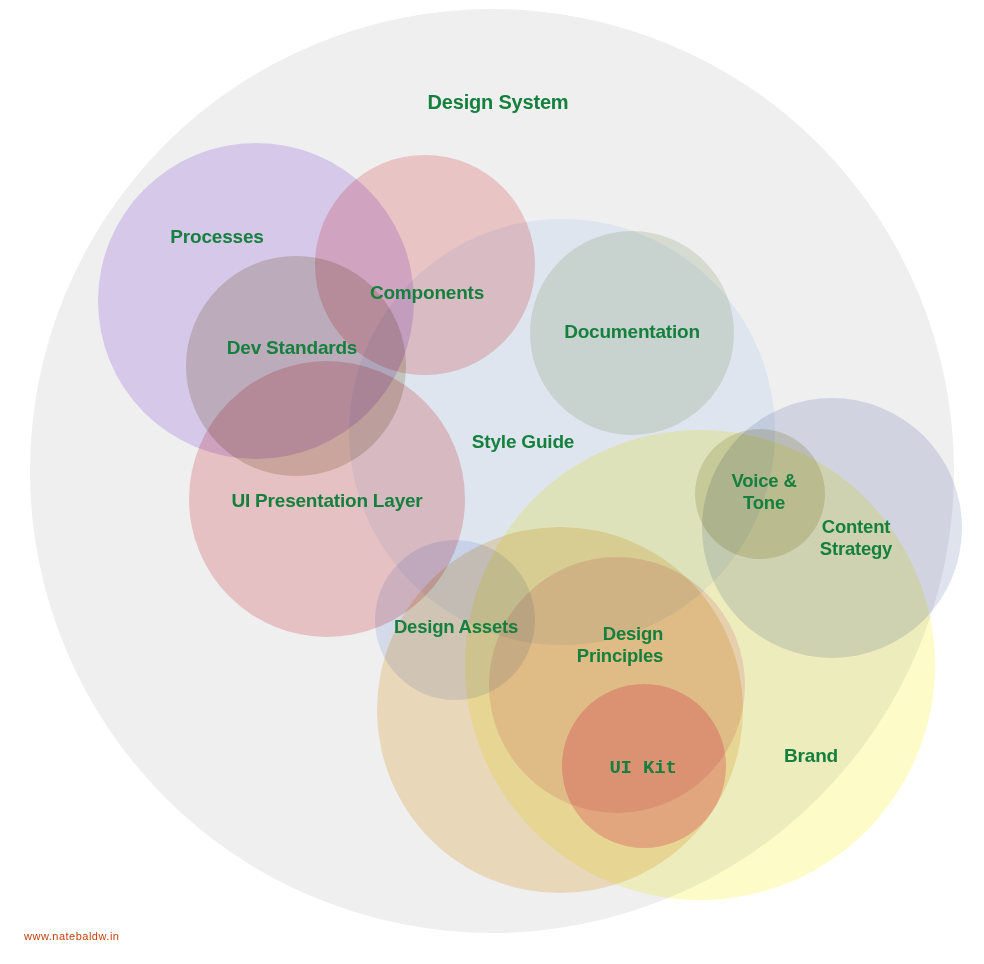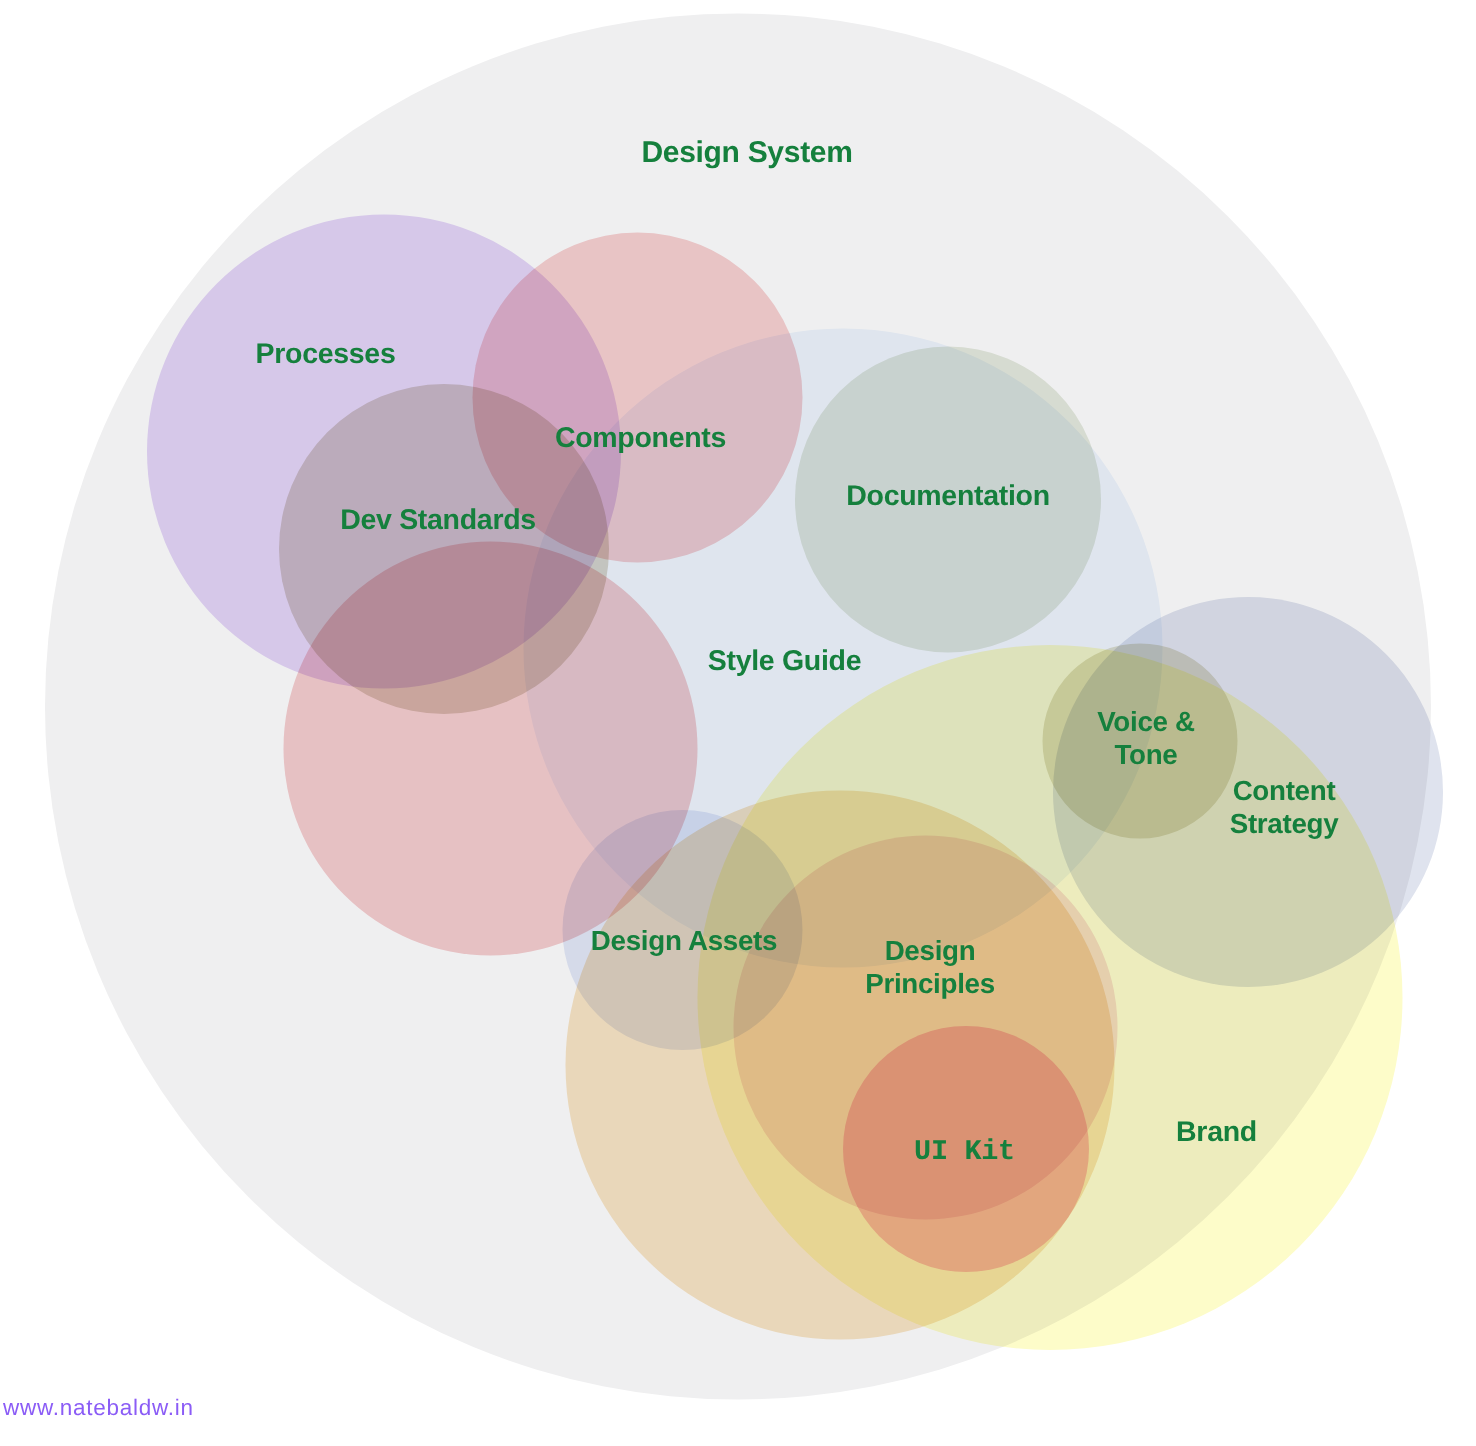--- a/index.html
+++ b/index.html
@@ -22,23 +22,23 @@
     color:#15803d;
     font-weight:700;
     letter-spacing:-0.2px;
     line-height:1.18;
     white-space:pre-line;
     text-align:center;
     z-index:5;
   }
   .watermark {
     position:absolute;
-    left:2px; top:930px;
-    font-size:15px;
-    color:#8b5cf6;
+    left:24px; top:930px;
+    font-size:11px;
+    color:#c2410c;
     font-weight:400;
     letter-spacing:0.5px;
     z-index:6;
   }
 </style>
 </head>
 <body>
 
 <div class="stage">
   <div class="watermark">www.natebaldw.in</div>
@@ -56,21 +56,22 @@
     <div class="circle" style="left: 489px; top: 557px; height: 256px; width: 256px; background: rgb(247, 224, 233);"></div>
     <div class="circle" style="left: 375px; top: 540px; height: 160px; width: 160px; background: rgb(228, 233, 248);"></div>
     <div class="circle" style="left: 562px; top: 684px; height: 164px; width: 164px; background: rgb(250, 199, 219);"></div>
     <div class="label" style="left: 498px; top: 103px; font-size: 20px;">Design System</div>
     <div class="label" style="left: 523px; top: 442px; font-size: 19px;">Style Guide</div>
     <div class="label" style="left: 811px; top: 756px; font-size: 19px;">Brand</div>
     <div class="label" style="left: 217px; top: 237px; font-size: 19px;">Processes</div>
     <div class="label" style="left: 292px; top: 348px; font-size: 19px;">Dev Standards</div>
     <div class="label" style="left: 427px; top: 269px; font-size: 19px; margin-top: 24px;">Components</div>
     <div class="label" style="left: 632px; top: 332px; font-size: 19px;">Documentation</div>
+    <div class="label" style="left: 327px; top: 501px; font-size: 19px;">UI Presentation Layer</div>
     <div class="label" style="left: 856px; top: 538px; font-size: 18.5px;">Content
 Strategy</div>
     <div class="label" style="left: 764px; top: 492px; font-size: 18.5px;">Voice &amp;
 Tone</div>
-    <div class="label" style="left: 620px; top: 645px; font-size: 18.5px;">Design
+    <div class="label" style="left: 620px; top: 645px; font-size: 18.5px; text-align: right;">Design
 Principles</div>
     <div class="label" style="left: 456px; top: 627px; font-size: 18.5px;">Design Assets</div>
     <div class="label" style="left: 643px; top: 768px; font-size: 19px; font-family: Liberation Mono, monospace;">UI Kit</div>
   </div>
 
 </body></html>

